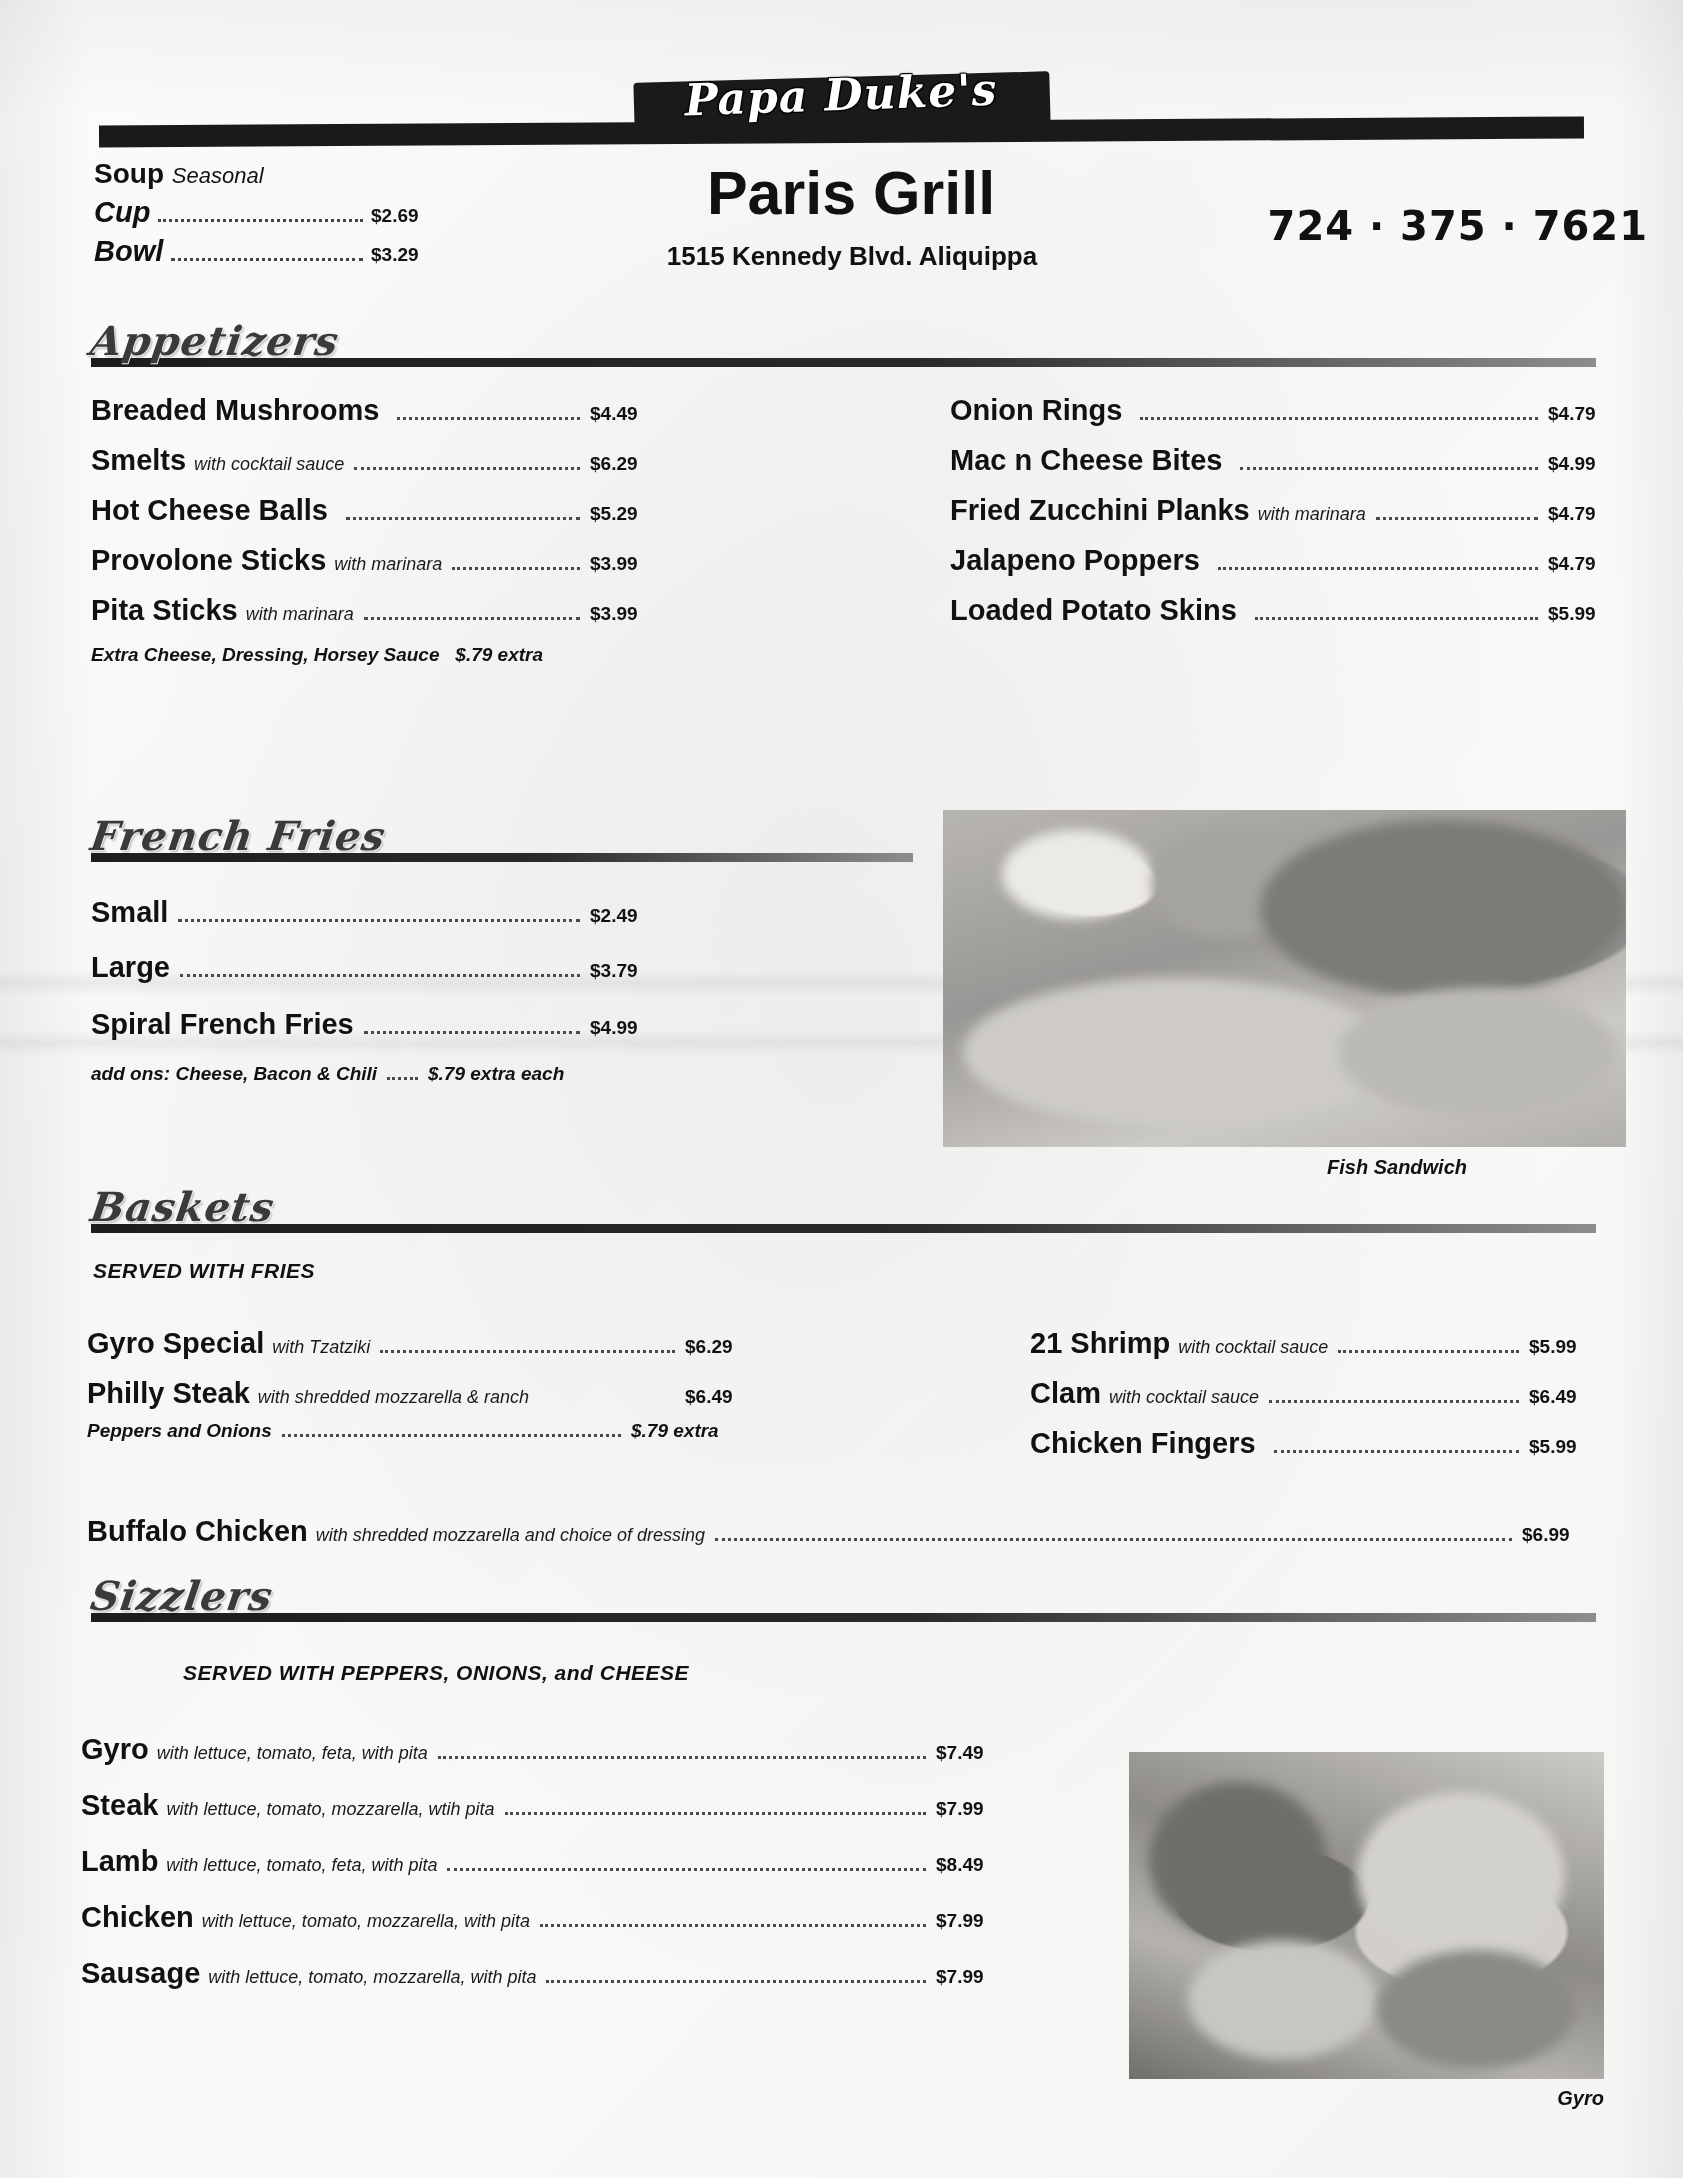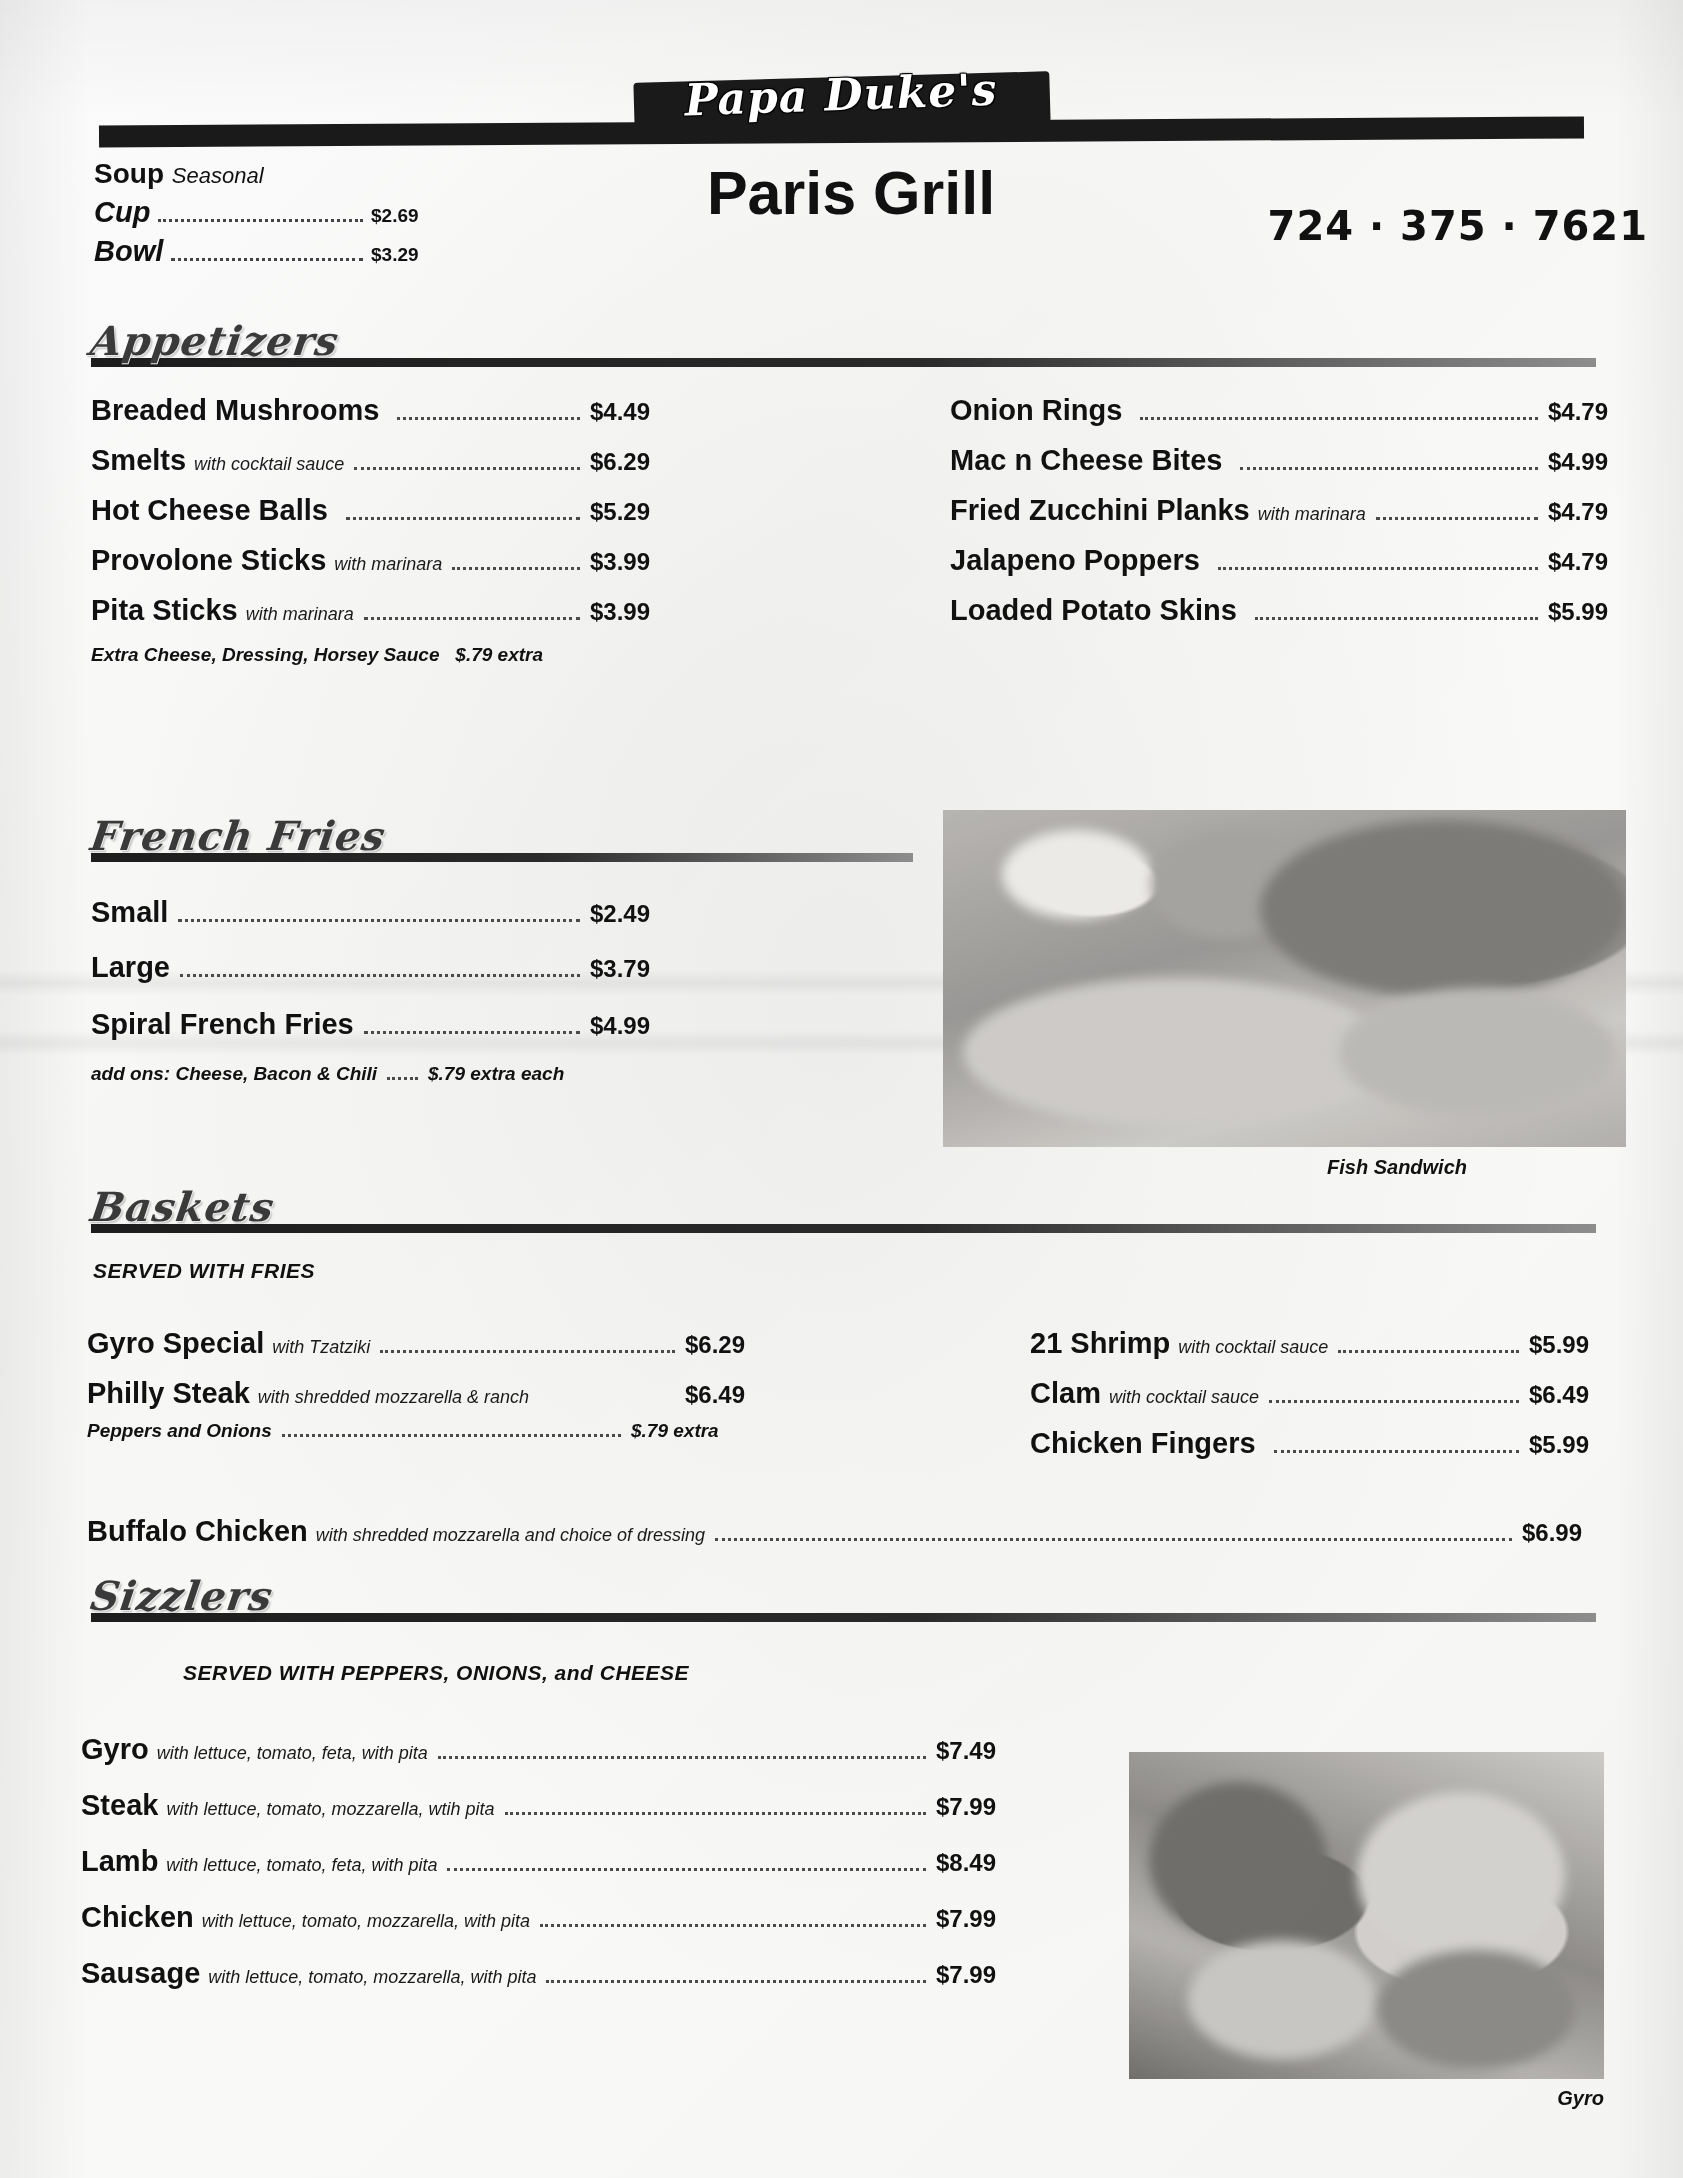--- a/index.html
+++ b/index.html
@@ -197,21 +197,21 @@
     white-space: nowrap;
     color: #1a1a1a;
   }
   .dots {
     flex: 1;
     border-bottom: 3px dotted #4a4a4a;
     margin: 0 10px 7px 10px;
     min-width: 14px;
   }
   .pr {
-    font-size: 24px;
+    font-size: 19px;
     font-weight: bold;
     white-space: nowrap;
     text-align: left;
     width: 95px;
   }
   .note {
     font-size: 19px;
     font-style: italic;
     font-weight: bold;
     color: #111;
@@ -255,20 +255,21 @@
 
 <div class="page">
   <div class="scan-shade"></div>
   <div class="fold" style="top:970px;"></div>
   <div class="fold" style="top:1030px;"></div>
 
   <div class="logo-script-bg"></div>
   <div class="hdr-bar"></div>
   <div class="logo-script">Papa Duke's</div>
   <div class="paris-grill">Paris Grill</div>
+  <div class="addr">1515 Kennedy Blvd.  Aliquippa</div>
   <div class="phone">724 · 375 · 7621</div>
 
   <div class="soup">
     <div class="soup-title">
       <span>Soup</span>
       <i>Seasonal</i>
     </div>
     <div class="soup-row">
       <span class="nm">Cup</span>
       <span class="dots"></span>

